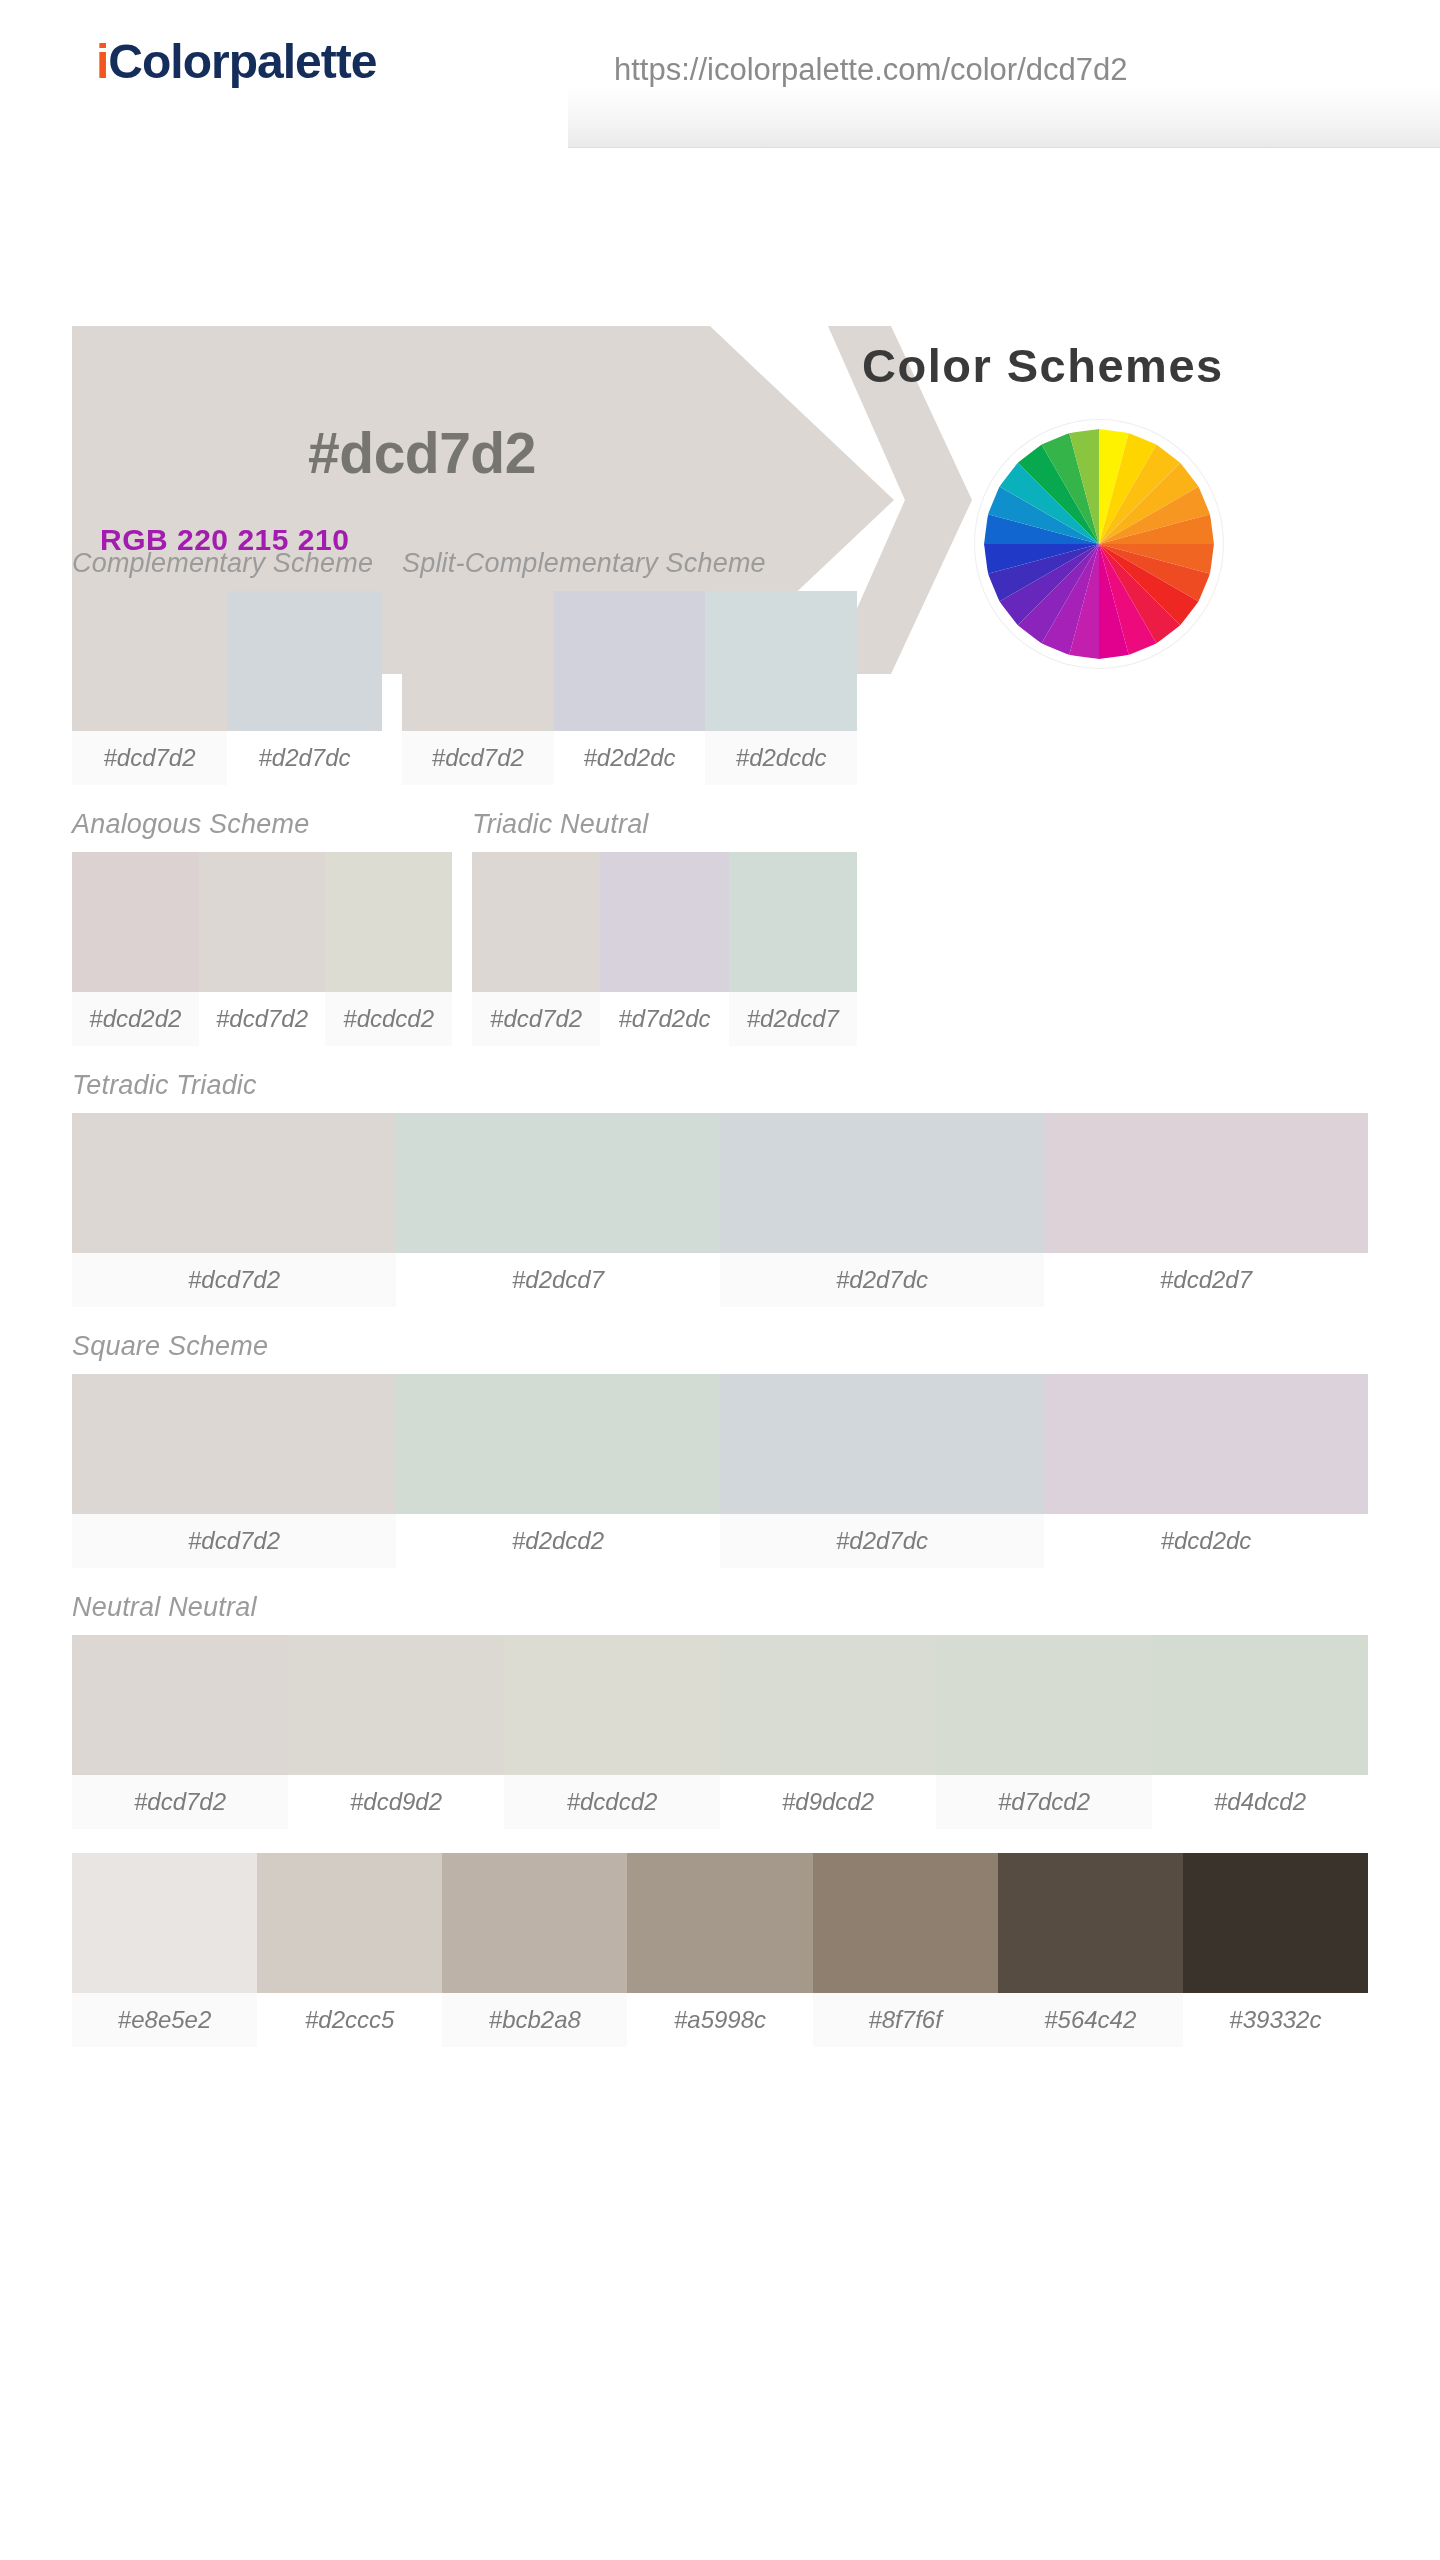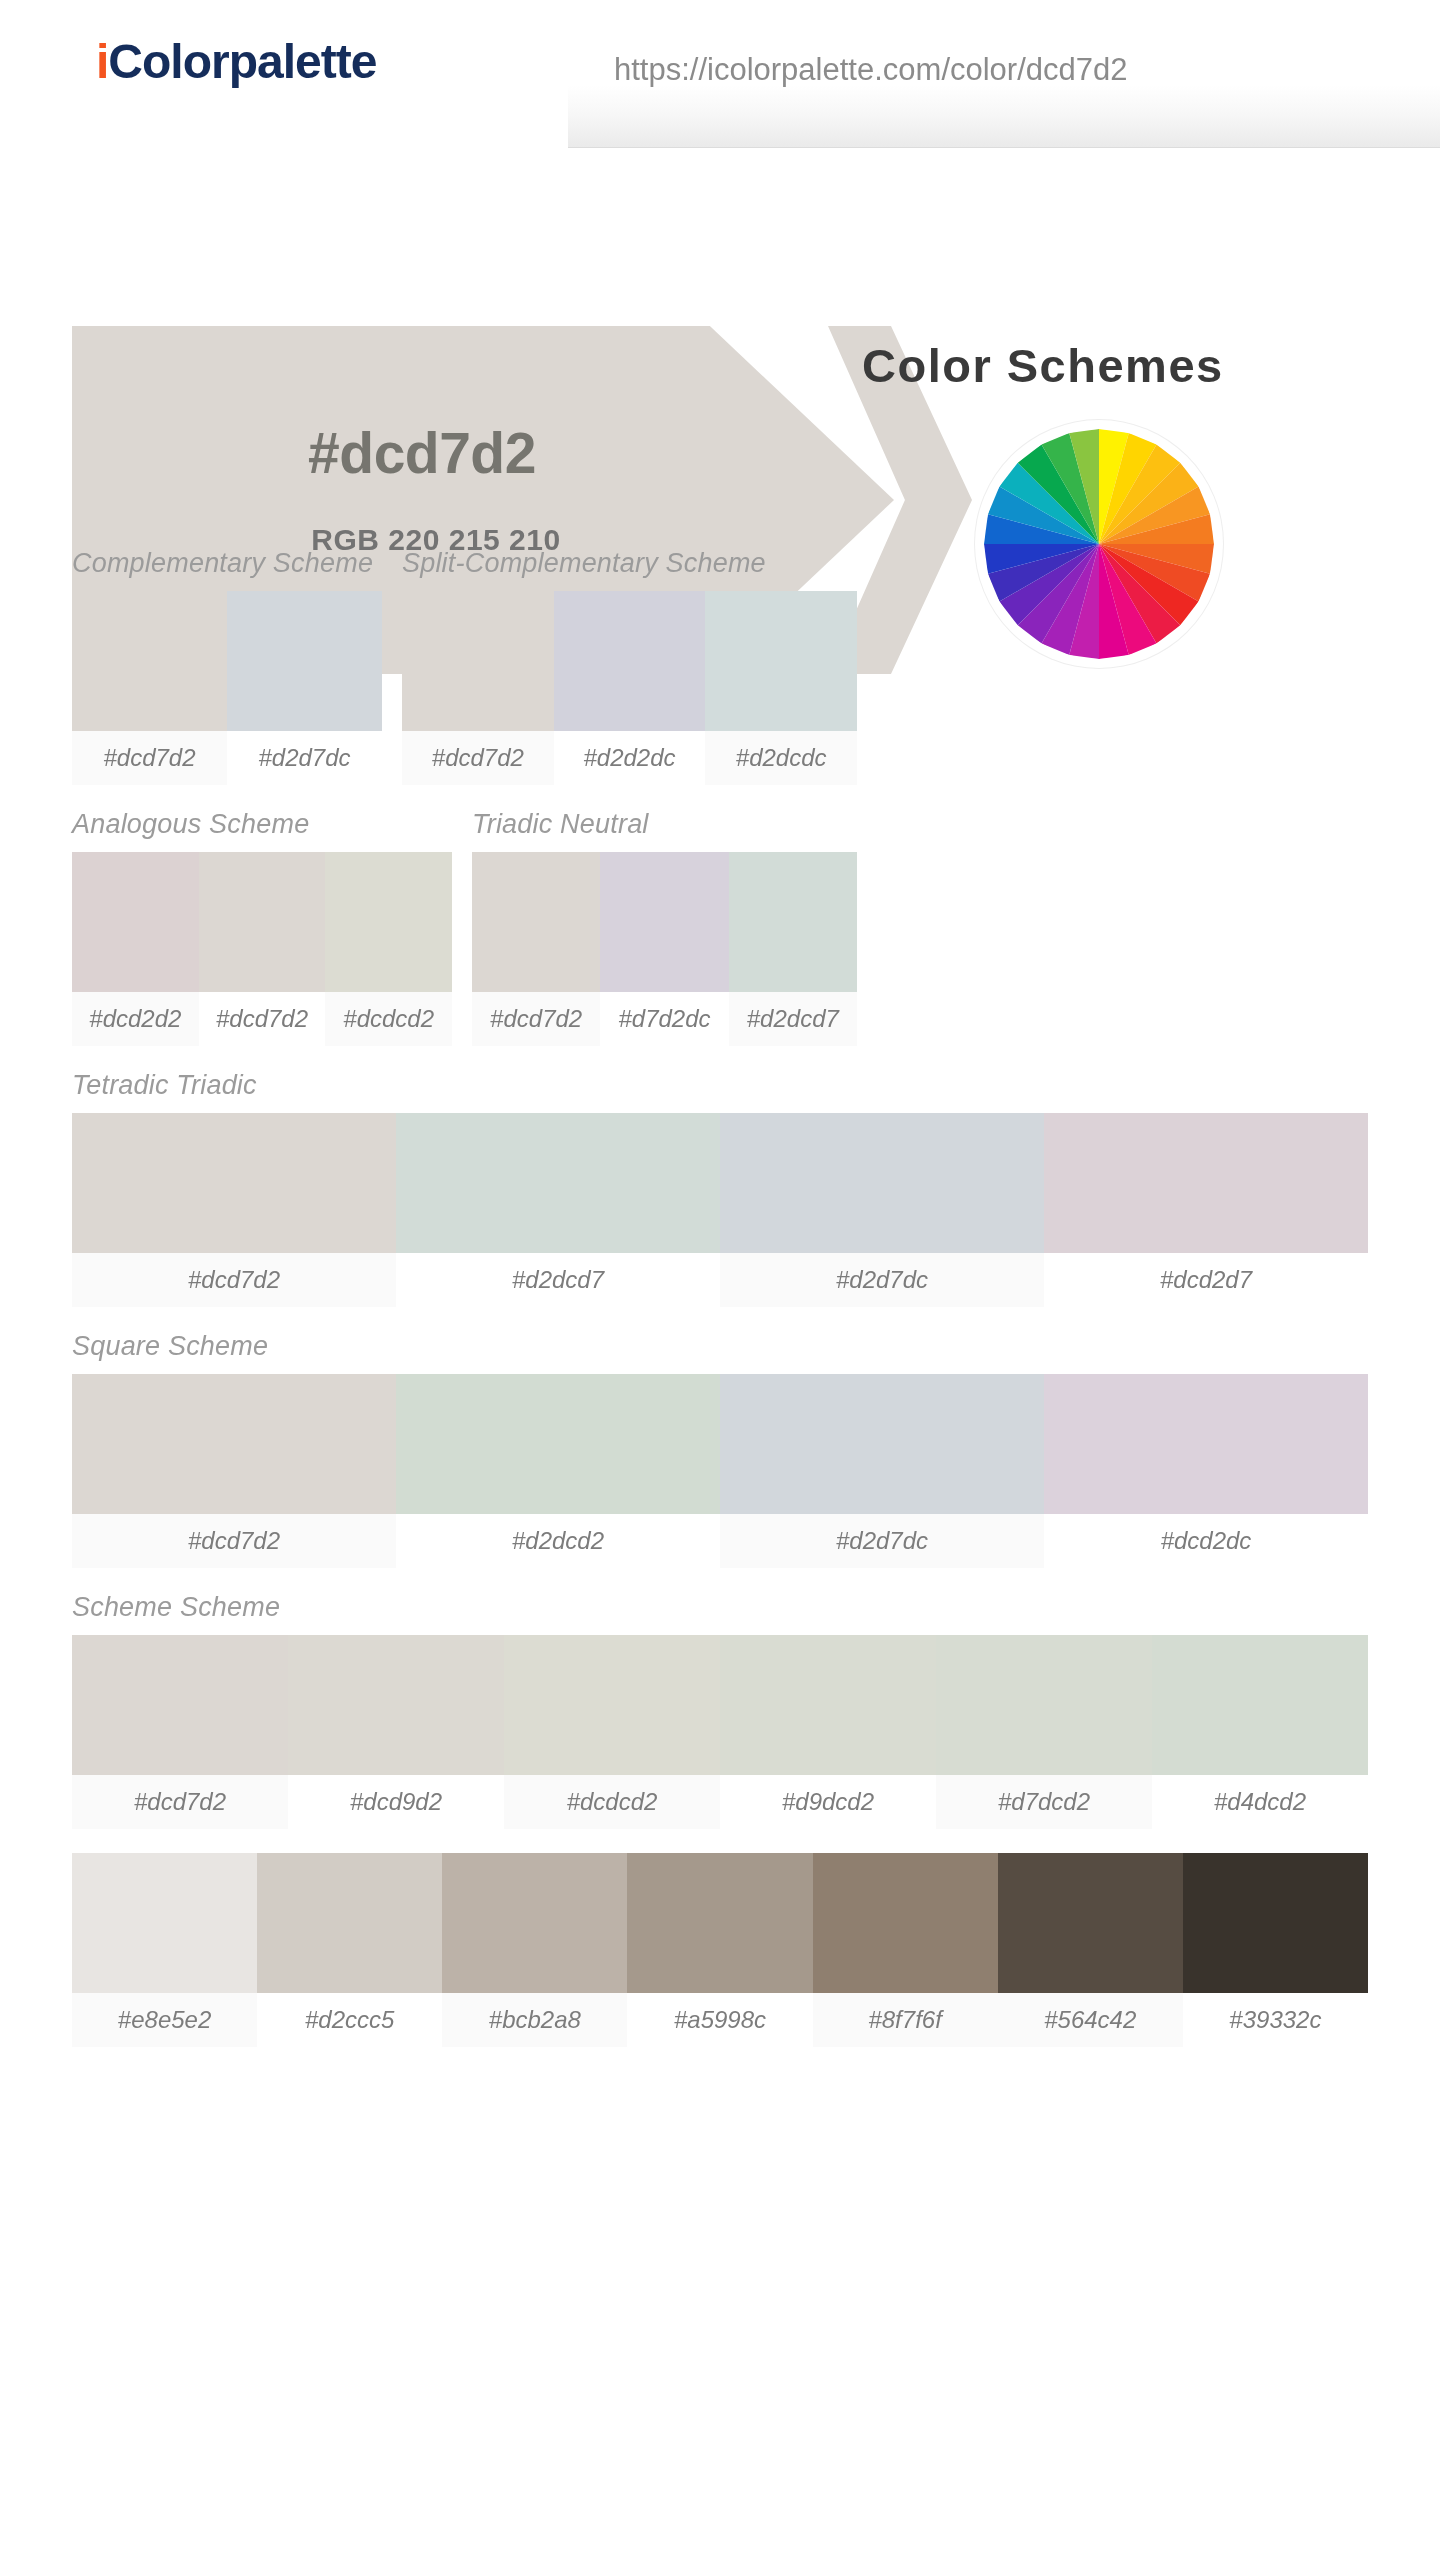--- a/index.html
+++ b/index.html
@@ -86,24 +86,23 @@
     font-size: 57px;
     font-weight: bold;
     color: #76756f;
     letter-spacing: -0.5px;
   }
   .hero-rgb {
     position: absolute;
     left: 72px;
     top: 375px;
     width: 700px;
-    text-align: center;
     font-size: 30px;
     font-weight: bold;
-    color: #737373;
+    color: #a21caf;
     letter-spacing: 0.5px;
     padding-left: 28px;
   }
   .hero-title {
     position: absolute;
     left: 862px;
     top: 190px;
     width: 532px;
     text-align: left;
     font-size: 47px;
@@ -327,21 +326,21 @@
           </div>
           <div class="swatch-col">
             <div class="swatch-color" style="background: rgb(220, 210, 220);"></div>
             <div class="swatch-label plain">#dcd2dc</div>
           </div>
         </div>
       </div>
     </div>
     <div class="row">
       <div class="scheme" style="flex: 1 1 100%;">
-        <div class="scheme-title">Scheme Scheme</div>
+        <div class="scheme-title">Neutral Neutral</div>
         <div class="swatch-strip">
           <div class="swatch-col">
             <div class="swatch-color" style="background: rgb(220, 215, 210);"></div>
             <div class="swatch-label alt">#dcd7d2</div>
           </div>
           <div class="swatch-col">
             <div class="swatch-color" style="background: rgb(220, 217, 210);"></div>
             <div class="swatch-label plain">#dcd9d2</div>
           </div>
           <div class="swatch-col">

